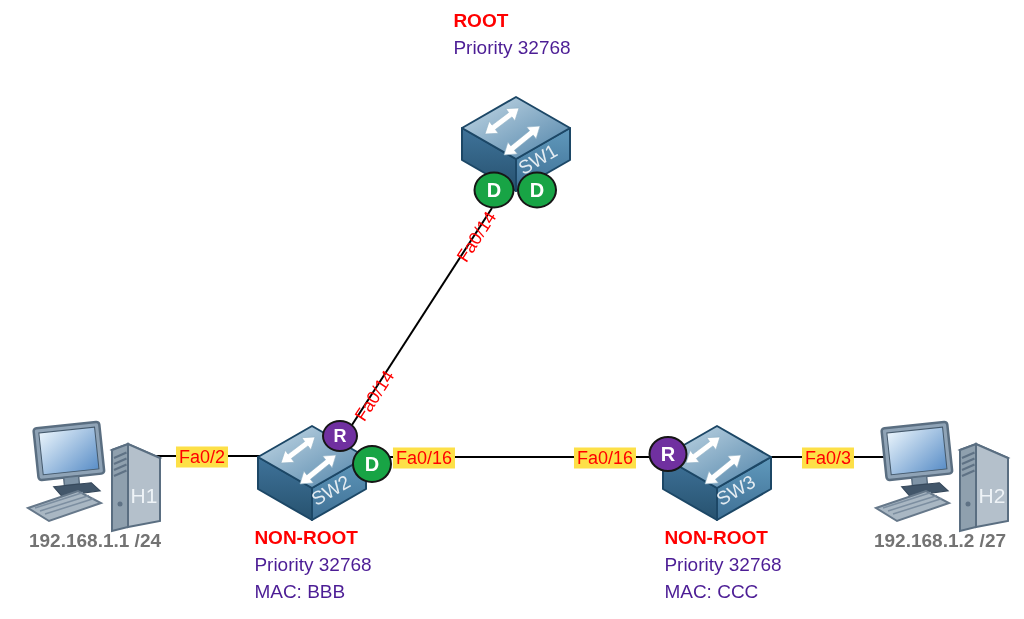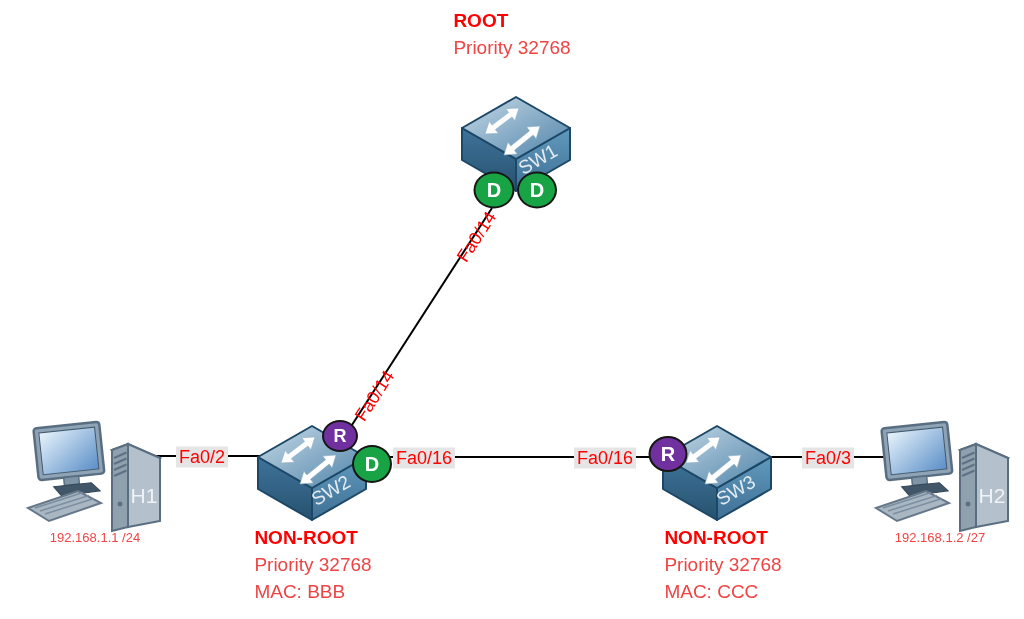--- a/index.html
+++ b/index.html
@@ -15,31 +15,31 @@
     color:#ffffff;font-weight:bold;font-size:20px;
     border:2px solid #161616;box-sizing:border-box;
     transform:translate(-50%,-50%);
   }
   .badge.designated{background:#18a445;}
   .badge.rootport{background:#7030a0;}
   .port{
     position:absolute;z-index:3;color:#ff0000;font-size:18px;white-space:nowrap;
     transform:translate(-50%,-50%);
   }
-  .port.onwire{background:#e5e5e5;padding:0 3px;}
+  .port.onwire{background:#fde047;padding:0 3px;}
   .port.diag{transform:translate(-50%,-50%) rotate(-57deg);}
   .caption{
     position:absolute;z-index:3;transform:translateX(-50%);
     font-size:19px;line-height:27px;color:#000000;white-space:nowrap;
   }
   .caption .role{display:block;color:#ff0000;font-weight:bold;}
-  .caption .meta{display:block;color:#ef4444;}
+  .caption .meta{display:block;color:#4c1d95;}
   .ip{
     position:absolute;z-index:3;transform:translateX(-50%);
-    font-size:13px;color:#ef4444;white-space:nowrap;
+    font-size:19px;color:#737373;white-space:nowrap;font-weight:bold;
   }
   text{font-family:"Liberation Sans",sans-serif;}
 </style>
 </head>
 <body>
 
 <div class="stage">
 
   <svg class="links" width="1024" height="619" viewBox="0 0 1024 619">
     <defs>

